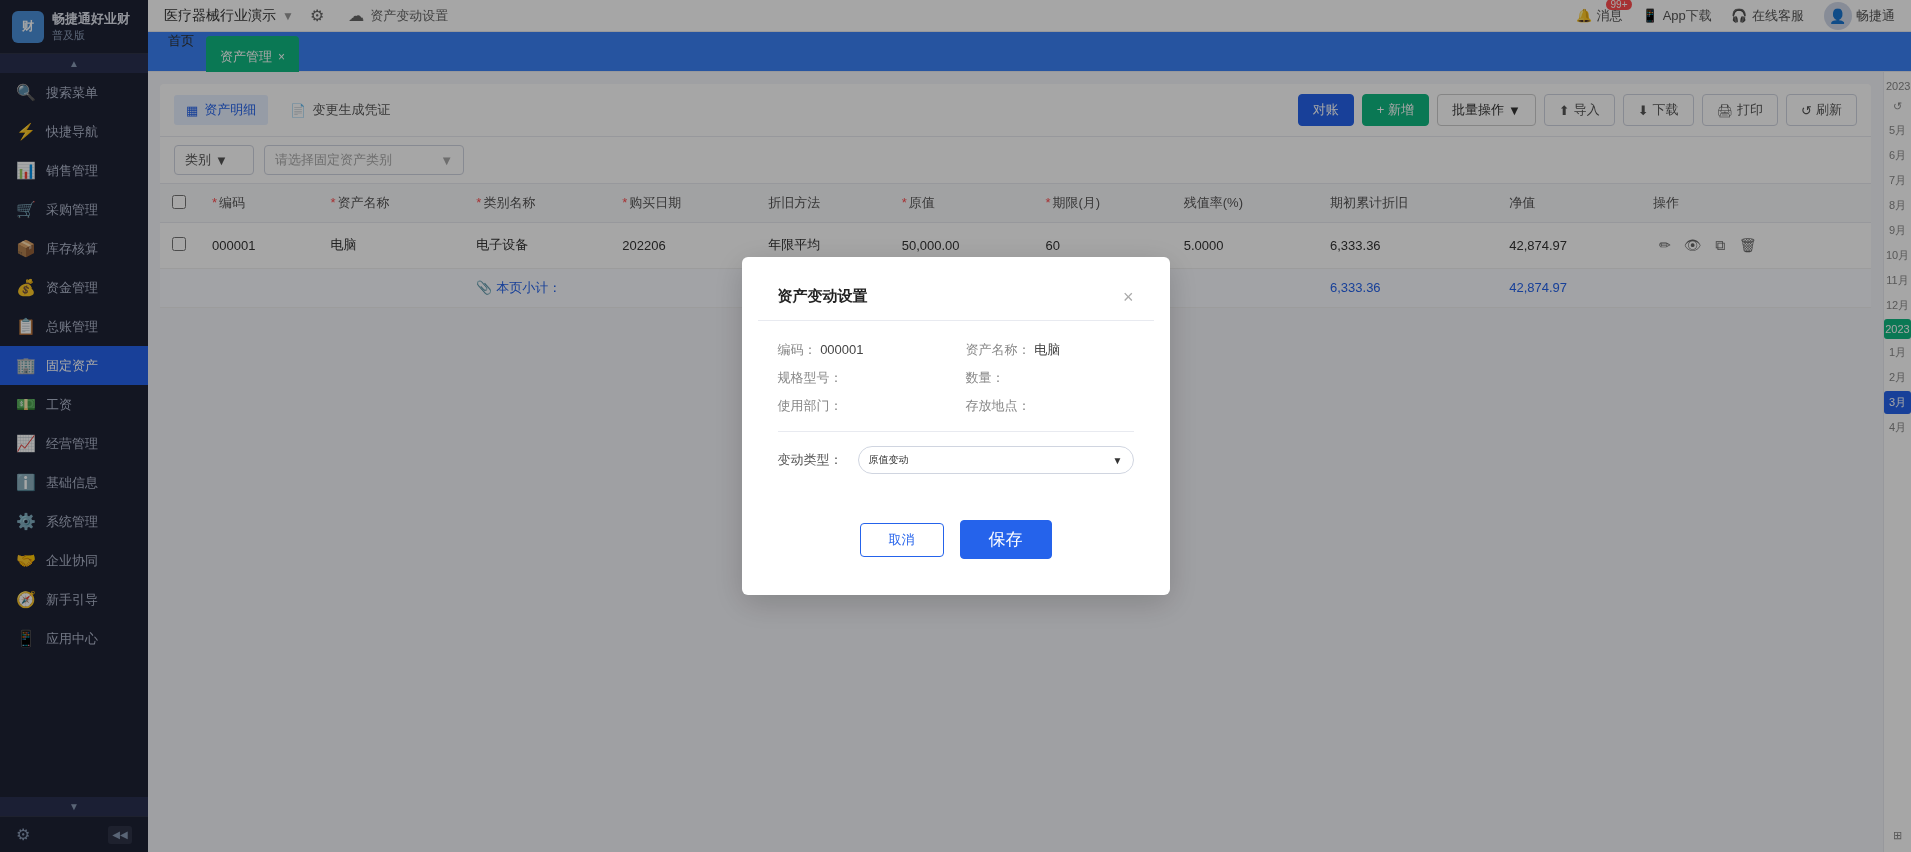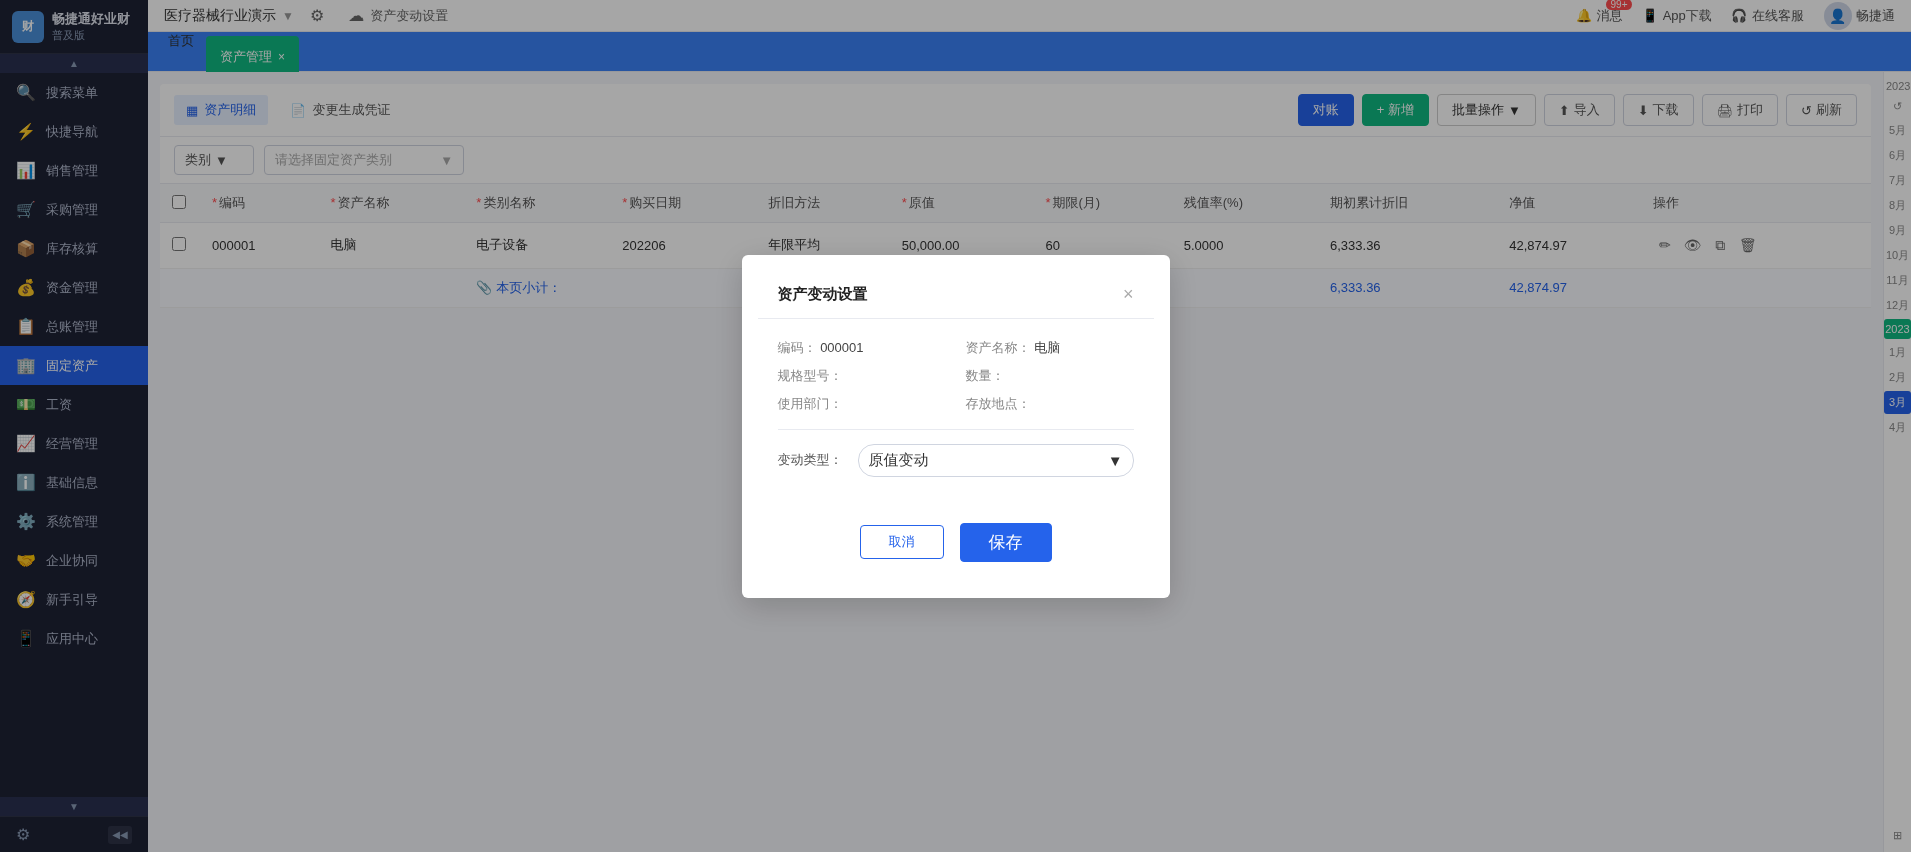--- a/index.html
+++ b/index.html
@@ -88,21 +88,21 @@
     .modal-header { display: flex; align-items: center; justify-content: space-between; padding: 14px 20px; border-bottom: 1px solid #e8eaf0; }
     .modal-title { font-size: 15px; font-weight: 600; color: #222; }
     .modal-close { color: #aaa; font-size: 18px; cursor: pointer; line-height: 1; }
     .modal-body { padding: 20px; }
     .modal-info-grid { display: grid; grid-template-columns: 1fr 1fr; gap: 10px 20px; margin-bottom: 16px; }
     .modal-info-item { font-size: 13px; color: #444; }
     .modal-info-item .label { color: #888; }
     .modal-divider { border: none; border-top: 1px solid #e8eaf0; margin: 14px 0; }
     .modal-field-row { display: flex; align-items: center; gap: 10px; margin-bottom: 14px; }
     .modal-field-label { font-size: 13px; color: #555; white-space: nowrap; min-width: 70px; }
-    .modal-field-select { flex: 1; display: flex; align-items: center; justify-content: space-between; border: 1px solid #d0d5e0; border-radius: 16px; padding: 6px 10px; cursor: pointer; font-size: 15px; color: #333; background: #fff; gap: 47px; }
+    .modal-field-select { flex: 1; display: flex; align-items: center; justify-content: space-between; border: 1px solid #d0d5e0; border-radius: 16px; padding: 6px 10px; cursor: pointer; font-size: 10px; color: #333; background: #fff; gap: 47px; }
     .modal-field-input { flex: 1; border: 1px solid #d0d5e0; border-radius: 4px; padding: 6px 10px; font-size: 13px; color: #999; background: #fff; }
     .modal-footer { display: flex; align-items: center; justify-content: center; gap: 16px; padding: 12px 20px 20px; }
     .btn-cancel { background: #fff; border: 1px solid #2563eb; color: #2563eb; padding: 7px 28px; border-radius: 4px; cursor: pointer; font-size: 13px; }
     .btn-save { background: #2563eb; border: 1px solid #2563eb; color: #fff; padding: 7px 28px; border-radius: 4px; cursor: pointer; font-size: 17px; }
 
     
     .date-header { font-size: 11px; color: #888; writing-mode: horizontal-tb; text-align: center; padding: 2px; }
   </style>
 </head>
 <body>

